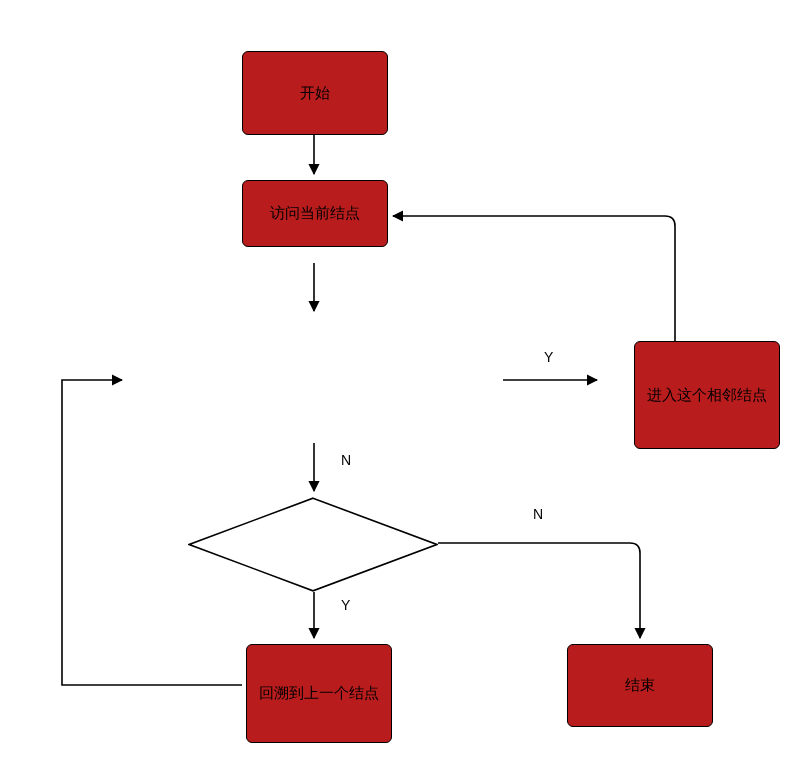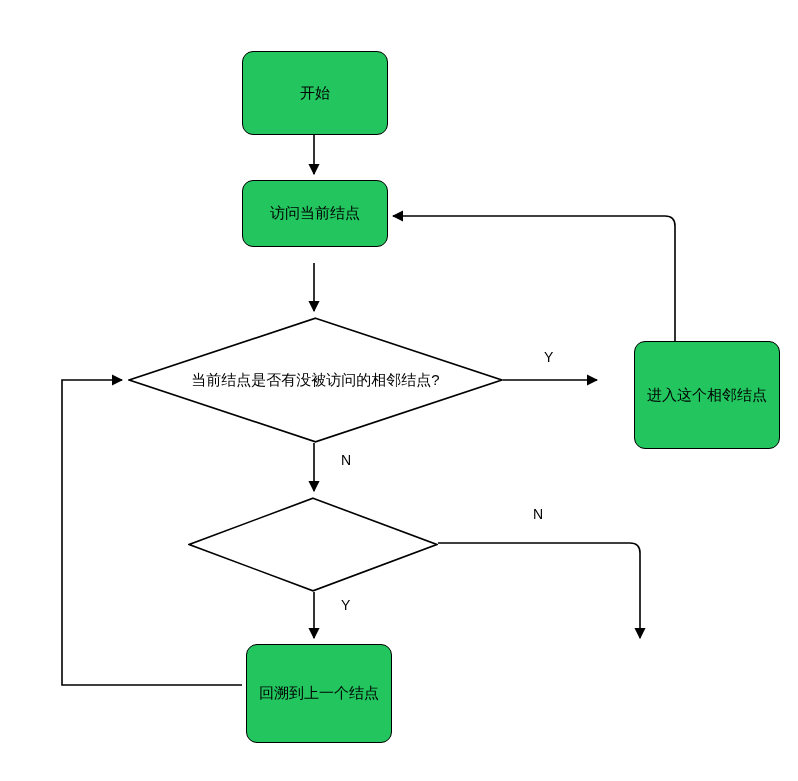--- a/index.html
+++ b/index.html
@@ -32,23 +32,23 @@
     display: flex;
     align-items: center;
     justify-content: center;
     text-align: center;
     color: #000000;
     font-size: 15px;
     line-height: 1.25;
     white-space: nowrap;
   }
   .proc {
-    background: #22c55e;
+    background: #b91c1c;
     border: 1.6px solid #000000;
-    border-radius: 11px;
+    border-radius: 6px;
   }
   .diamond-wrap {
     position: absolute;
     display: flex;
     align-items: center;
     justify-content: center;
   }
   .diamond-shape {
     position: absolute;
     left: 0;
@@ -101,41 +101,38 @@
   </svg>
 
   <div class="node proc" style="left:242px; top:51px; width:146px; height:84px;">
     <span>开始</span>
   </div>
 
   <div class="node proc" style="left:242px; top:180px; width:146px; height:67px;">
     <span>访问当前结点</span>
   </div>
 
-  <div class="diamond-wrap" style="left:128px; top:317px; width:375px; height:126px;">
-    <svg class="diamond-shape" viewBox="0 0 375 126" preserveAspectRatio="none">
-      <polygon points="187.5,1.2 373.8,63 187.5,124.8 1.2,63" fill="#ffffff" stroke="#000000" stroke-width="1.6" vector-effect="non-scaling-stroke"></polygon>
-    </svg>
-    <span class="diamond-label">当前结点是否有没被访问的相邻结点?</span>
-  </div>
 
   <div class="node proc" style="left:603px; top:341px; width:146px; height:108px;margin-left:31px;">
     <span>进入这个相邻结点</span>
   </div>
 
   <div class="diamond-wrap" style="left:188px; top:497px; width:250px; height:95px;">
     <svg class="diamond-shape" viewBox="0 0 250 95" preserveAspectRatio="none">
       <polygon points="125,1.2 248.8,47.5 125,93.8 1.2,47.5" fill="#ffffff" stroke="#000000" stroke-width="1.6" vector-effect="non-scaling-stroke"></polygon>
     </svg>
   </div>
 
   <div class="node proc" style="left:246px; top:644px; width:146px; height:99px;">
     <span>回溯到上一个结点</span>
   </div>
 
+  <div class="node proc" style="left:567px; top:644px; width:146px; height:83px;">
+    <span>结束</span>
+  </div>
 
   <div class="edge-label" style="left:544px; top:349px;">Y</div>
 
   <div class="edge-label" style="left:341px; top:452px;">N</div>
 
   <div class="edge-label" style="left:533px; top:506px;">N</div>
 
   <div class="edge-label" style="left:341px; top:597px;">Y</div>
 
 </div>

